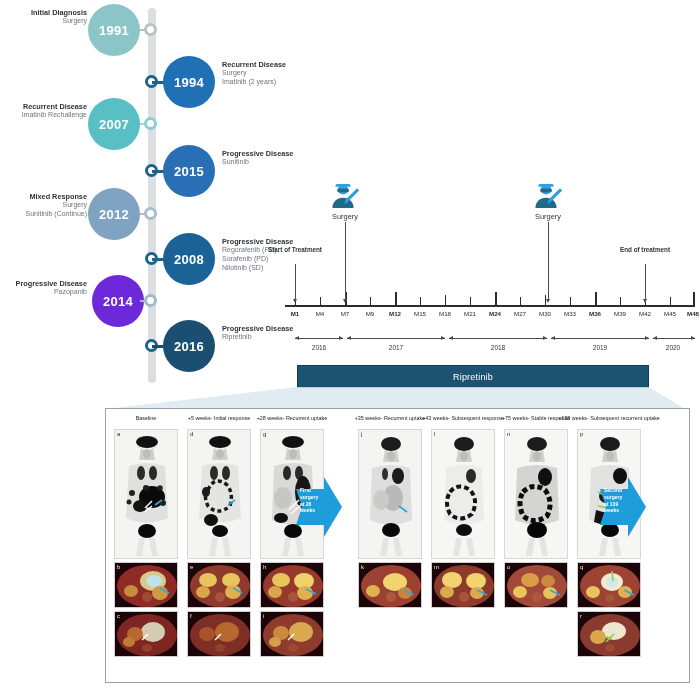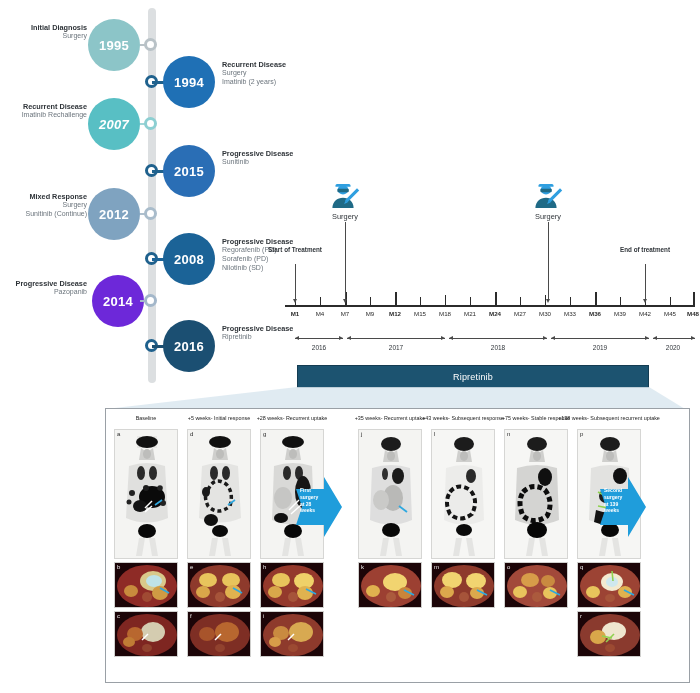--- a/index.html
+++ b/index.html
@@ -120,27 +120,27 @@
   svg { display: block; }
 </style>
 </head>
 <body>
 
 <div class="fig">
 
   <div id="vtimeline">
     <div class="spine"></div>
 
-    <div class="tl-node" style="left:0; top:19px; width:290px;">
+    <div class="tl-node" style="left:0; top:4px; width:290px;">
       <div class="tl-label left" style="right:203px;">
         <div class="lbl-title">Initial Diagnosis</div>
         <div class="lbl-sub" style="white-space:pre-line">Surgery</div>
       </div>
       <div class="tl-circle" style="left:88px; background:#8cc5c8;">
-        <span>1995</span>
+        <span>1991</span>
       </div>
       <div class="tl-connector" style="left:140px; width:12px; background:#b9c2c7;"></div>
       <div class="tl-dot" style="left:144px;"></div>
     </div>
 
     <div class="tl-node" style="left:0; top:56px; width:290px;">
       <div class="tl-dot dark" style="left:145px;"></div>
       <div class="tl-connector" style="left:152px; width:14px; background:#1f618d; height:3px;"></div>
       <div class="tl-circle" style="left:163px; background:#1f70b5;">
         <span>1994</span>
@@ -150,21 +150,21 @@
         <div class="lbl-sub" style="white-space:pre-line">Surgery
 Imatinib (2 years)</div>
       </div>
     </div>
 
     <div class="tl-node" style="left:0; top:98px; width:290px;">
       <div class="tl-label left" style="right:203px;">
         <div class="lbl-title">Recurrent Disease</div>
         <div class="lbl-sub" style="white-space:pre-line">Imatinib Rechallenge</div>
       </div>
-      <div class="tl-circle" style="left:88px; background:#58bfc4;font-style:italic;">
+      <div class="tl-circle" style="left:88px; background:#58bfc4;">
         <span>2007</span>
       </div>
       <div class="tl-connector" style="left:140px; width:12px; background:#9fd6d8;"></div>
       <div class="tl-dot" style="left:144px; border-color:#8ccfd2;"></div>
     </div>
 
     <div class="tl-node" style="left:0; top:145px; width:290px;">
       <div class="tl-dot dark" style="left:145px;"></div>
       <div class="tl-connector" style="left:152px; width:14px; background:#1f618d; height:3px;"></div>
       <div class="tl-circle" style="left:163px; background:#2a6eb5;">

